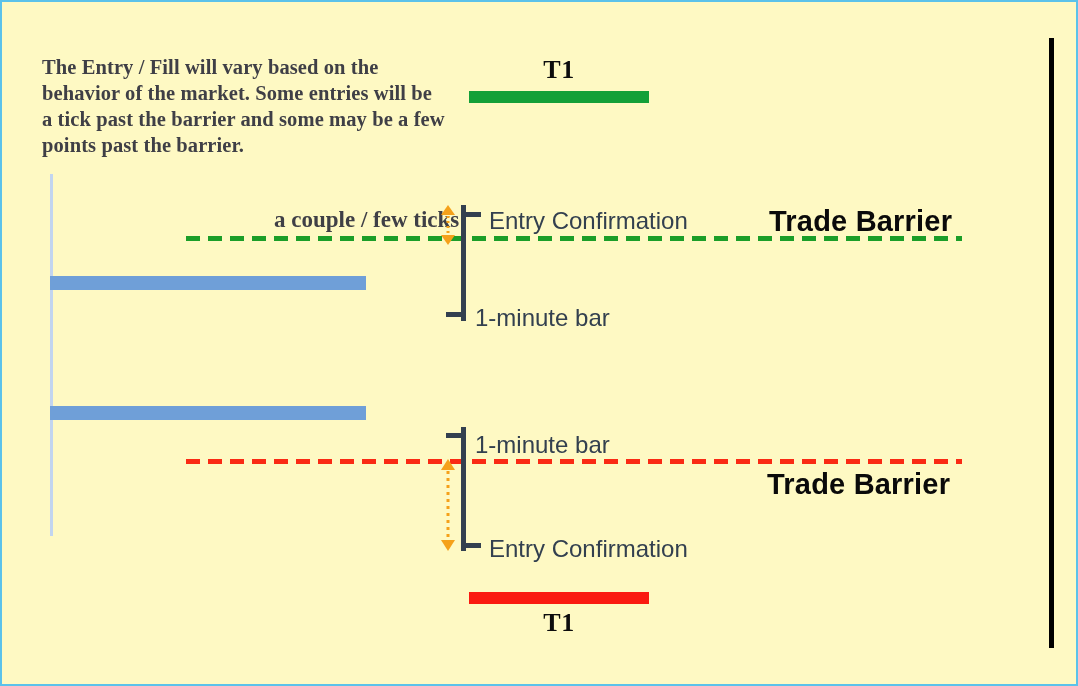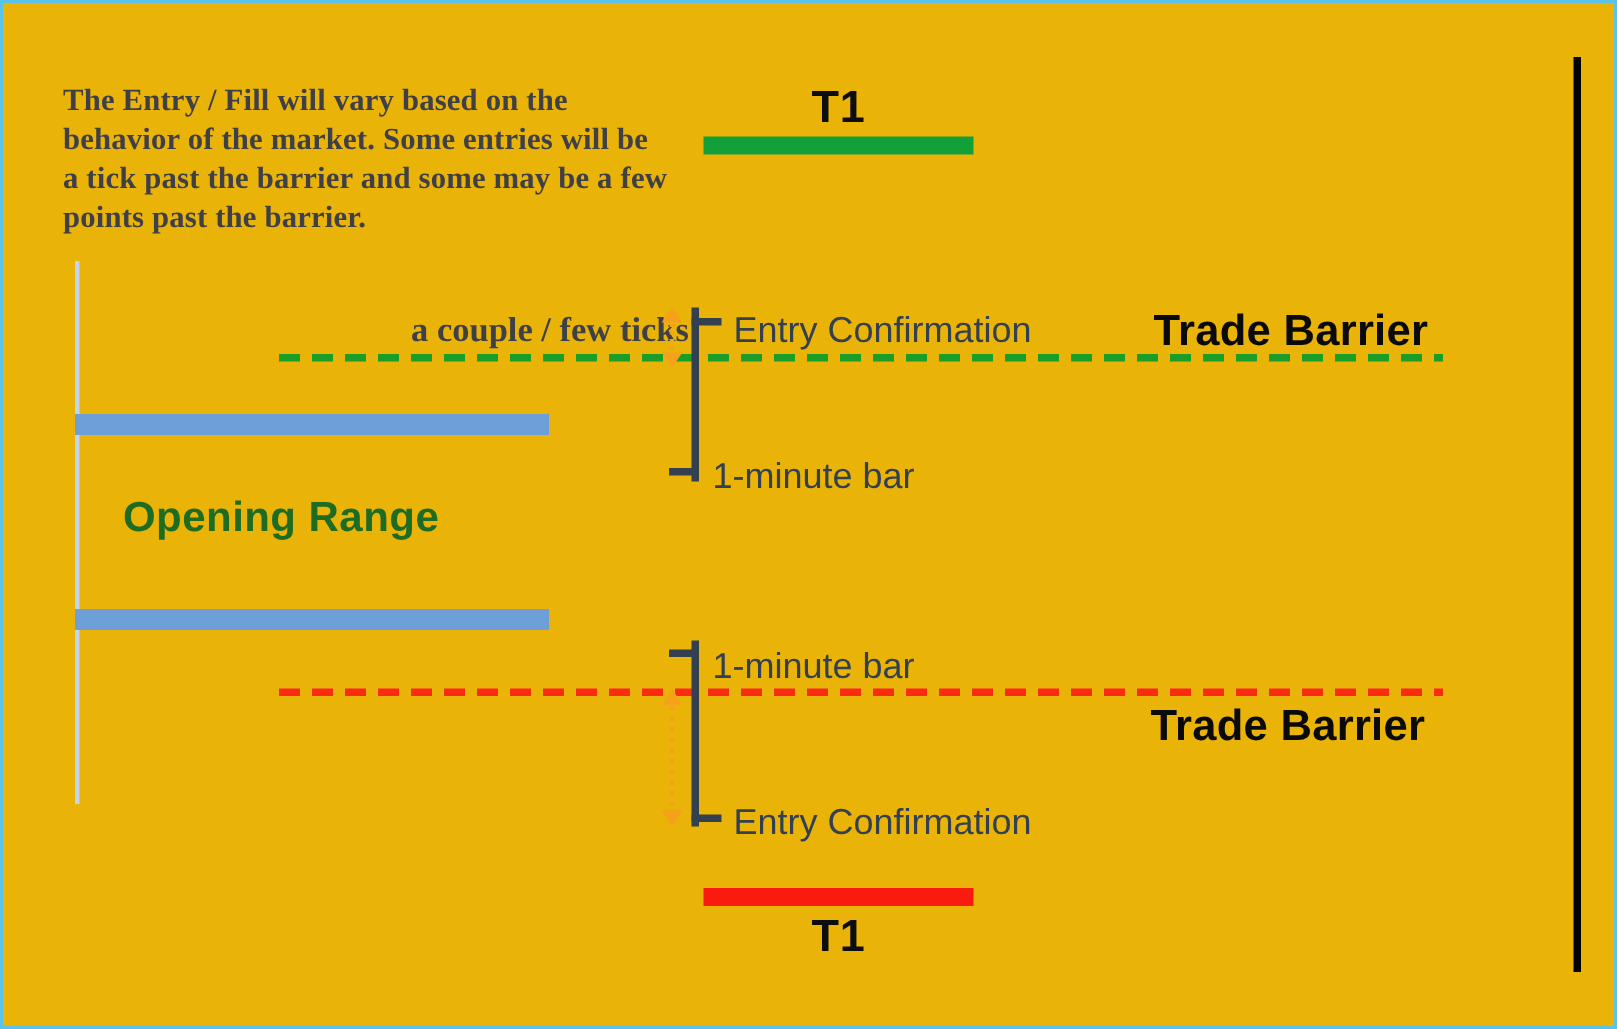--- a/index.html
+++ b/index.html
@@ -4,21 +4,21 @@
 <style>
   html, body {
     margin: 0;
     padding: 0;
     background: #ffffff;
   }
   #page {
     position: relative;
     width: 1078px;
     height: 686px;
-    background: #eab308;
+    background: #fef9c3;
     box-sizing: border-box;
     border: 2px solid #5bc2ea;
     overflow: hidden;
     font-family: "Liberation Sans", sans-serif;
   }
 
   
   .desc {
     position: absolute;
     left: 40px;
@@ -28,23 +28,23 @@
     font-weight: bold;
     font-size: 20.5px;
     line-height: 26px;
     color: #3f3f46;
     letter-spacing: 0.1px;
   }
 
   
   .t1-label {
     position: absolute;
-    font-family: Liberation Sans, sans-serif;
-    font-weight: bold;
-    font-size: 30px;
+    font-family: Liberation Serif, serif;
+    font-weight: bold;
+    font-size: 26px;
     color: #0d0d0d;
     letter-spacing: 0.5px;
   }
   .t1-top-label { left: 467px; top: 53px; width: 180px; text-align: center; }
   .t1-bot-label { left: 467px; top: 606px; width: 180px; text-align: center; }
 
   .t1-bar {
     position: absolute;
     left: 467px;
     width: 180px;
@@ -179,21 +179,20 @@
 <div id="page">
 
   <p class="desc">The Entry / Fill will vary based on the behavior of the market. Some entries will be a tick past the barrier and some may be a few points past the barrier.</p>
 
   <div class="t1-label t1-top-label">T1</div>
   <div class="t1-bar t1-bar-green"></div>
 
   <div class="axis-line"></div>
   <div class="or-bar or-bar-top"></div>
   <div class="or-bar or-bar-bot"></div>
-  <div class="or-label">Opening Range</div>
 
   <div class="barrier-line barrier-green"></div>
   <div class="barrier-text barrier-text-top">Trade Barrier</div>
 
   <div class="minbar minbar-top"></div>
   <div class="tick tick-t1"></div>
   <div class="tick tick-t2"></div>
   <div class="anno anno-entry-top">Entry Confirmation</div>
   <div class="anno anno-min-top">1-minute bar</div>
 

